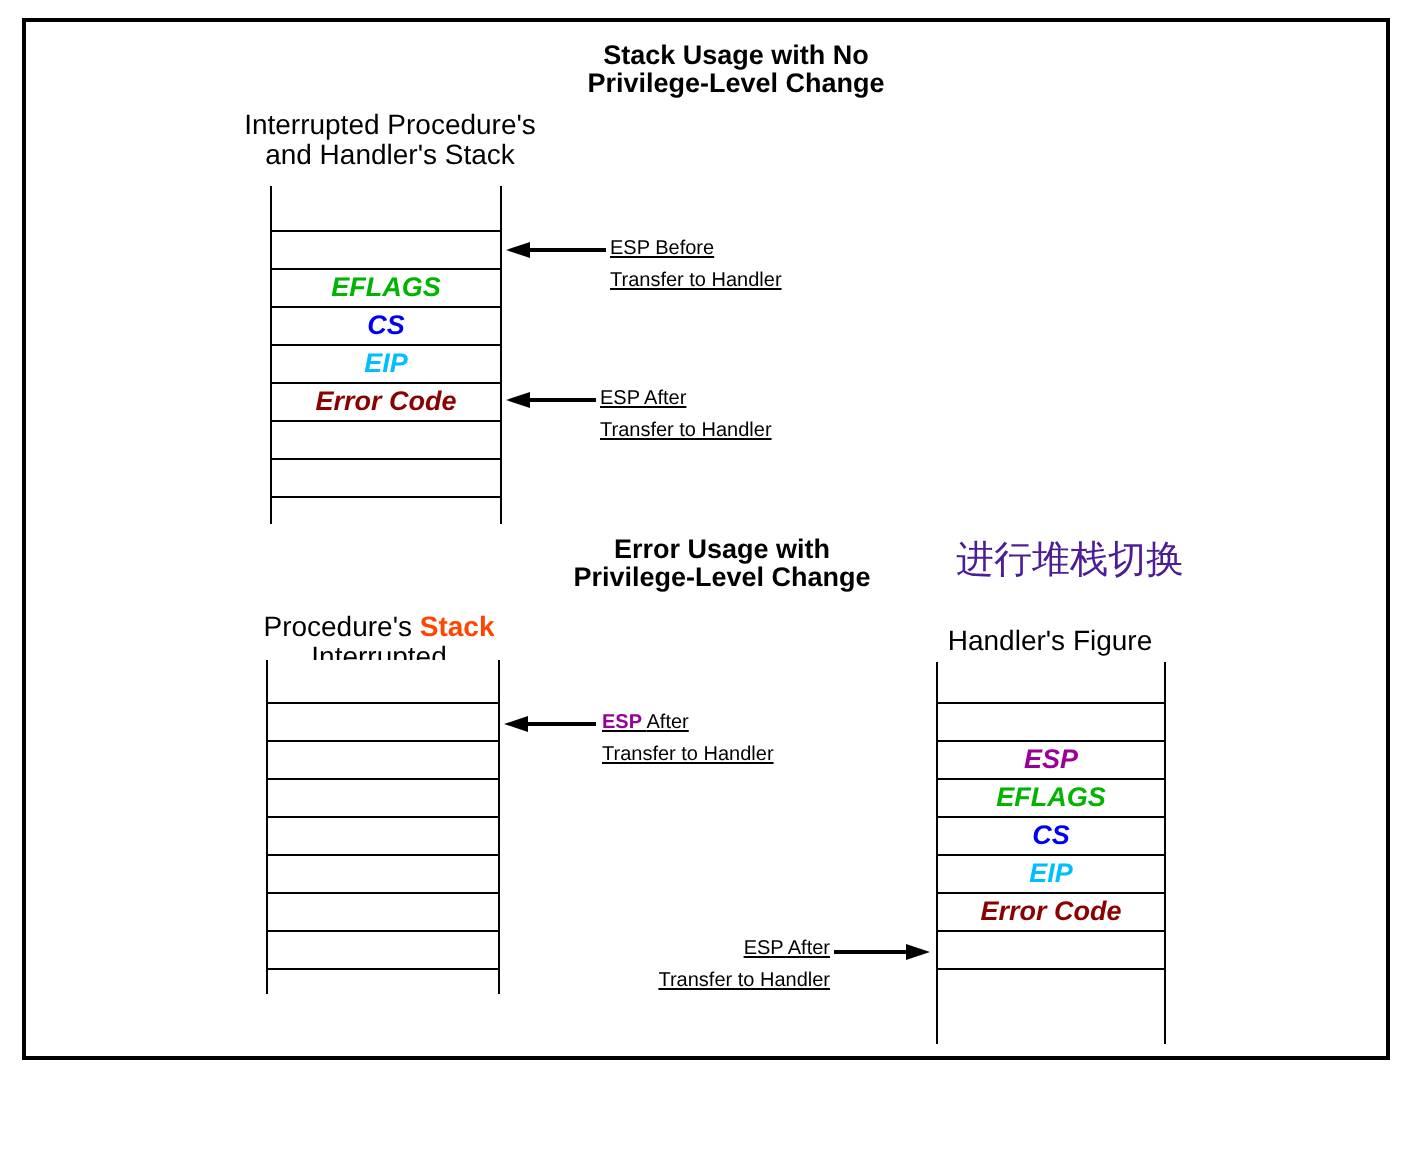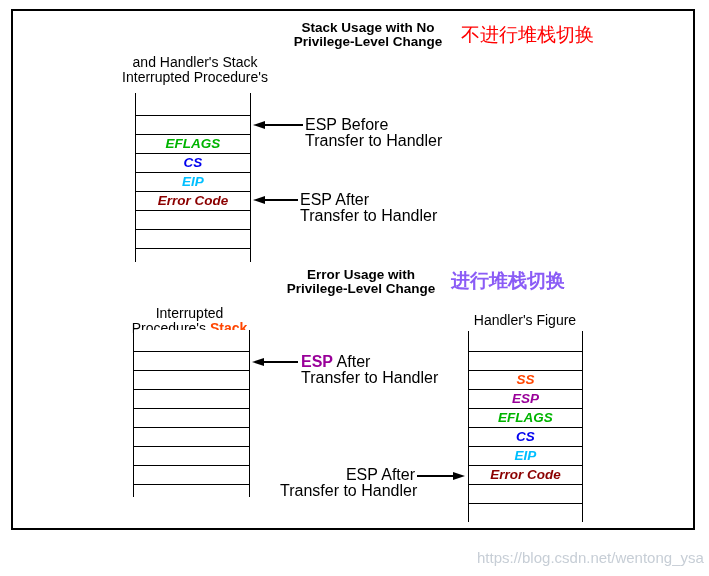--- a/index.html
+++ b/index.html
@@ -4,21 +4,21 @@
 <style>
   html,body { margin:0; padding:0; background:#fff; }
   .page { position:relative; width:709px; height:576px; background:#fff;
           font-family:"Liberation Sans", sans-serif; overflow:hidden; }
   .box { position:absolute; left:11px; top:9px; width:680px; height:517px;
          border:2px solid #000; }
   .dtitle { position:absolute; font-weight:bold; font-size:13.5px; line-height:14px;
             text-align:center; color:#000; }
   .cn { position:absolute; font-size:19px; line-height:21px; white-space:nowrap; }
   .slabel { position:absolute; font-size:14px; line-height:14.5px; text-align:center; color:#000; }
-  .ann { position:absolute; font-size:16px; line-height:15.5px; color:#000; white-space:nowrap; }
+  .ann { position:absolute; font-size:10px; line-height:15.5px; color:#000; white-space:nowrap;text-decoration:underline; }
   .stack { position:absolute; border-left:1.5px solid #000; border-right:1.5px solid #000;
            box-sizing:border-box; background:#fff;font-style:italic; }
   .seg { width:100%; }
   .seg.bt { border-top:1.5px solid #000; box-sizing:border-box; }
   .srow { width:100%; height:19px; border-top:1.5px solid #000; box-sizing:border-box; }
   .srow .reg { display:block; text-align:center; font-weight:bold; font-size:13.5px;
                line-height:17px; }
   .aline { position:absolute; height:1.5px; background:#000; }
   .ah-left { position:absolute; width:0; height:0;
              border-top:4.5px solid transparent; border-bottom:4.5px solid transparent;
@@ -35,25 +35,24 @@
 <body>
 
 <div class="page">
 
   <div class="box"></div>
 
   <div class="dtitle" style="left:278px;top:21px;width:180px">
     <div>Stack Usage with No</div>
     <div>Privilege-Level Change</div>
   </div>
-  <div class="cn" style="left: 461px; top: 24px; color: rgb(255, 0, 0);">不进行堆栈切换</div>
 
   <div class="slabel" style="left:105px;top:55px;width:180px">
+    <div>Interrupted Procedure's</div>
     <div>and Handler's Stack</div>
-    <div>Interrupted Procedure's</div>
   </div>
 
   <div class="stack" style="left:135px;top:93px;width:116px;height:169px">
     <div class="seg" style="height:22px"></div>
     <div class="srow">
         <span class="reg"></span>
       </div>
     <div class="srow">
         <span class="reg" style="color: rgb(0, 180, 0);">EFLAGS</span>
       </div>
@@ -82,25 +81,25 @@
   <div class="aline" style="left:263px;top:199px;width:35px"></div>
   <div class="ann" style="left:300px;top:192px">
     <div>ESP After</div>
     <div>Transfer to Handler</div>
   </div>
 
   <div class="dtitle" style="left:271px;top:268px;width:180px">
     <div>Error Usage with</div>
     <div>Privilege-Level Change</div>
   </div>
-  <div class="cn" style="left: 451px; top: 270px; color: #8b5cf6; font-weight: bold;">进行堆栈切换</div>
+  <div class="cn" style="left: 478px; top: 270px; color: #4c1d95;">进行堆栈切换</div>
 
   <div class="slabel" style="left:102px;top:306px;width:175px">
+    <div><span>Procedure's</span> <span class="b" style="color: rgb(255, 69, 0);">Stack</span></div>
     <div>Interrupted</div>
-    <div><span>Procedure's</span> <span class="b" style="color: rgb(255, 69, 0);">Stack</span></div>
   </div>
 
   <div class="stack" style="left:133px;top:330px;width:117px;height:167px">
     <div class="seg" style="height:21px"></div>
     <div class="srow"></div>
     <div class="srow"></div>
     <div class="srow"></div>
     <div class="srow"></div>
     <div class="srow"></div>
     <div class="srow"></div>
@@ -116,23 +115,20 @@
   </div>
 
   <div class="slabel" style="left:445px;top:313px;width:160px">Handler's Figure</div>
 
   <div class="stack" style="left:468px;top:331px;width:115px;height:191px">
     <div class="seg" style="height:20px"></div>
     <div class="srow">
         <span class="reg"></span>
       </div>
     <div class="srow">
-        <span class="reg" style="color: rgb(255, 69, 0);">SS</span>
-      </div>
-    <div class="srow">
         <span class="reg" style="color: rgb(153, 0, 153);">ESP</span>
       </div>
     <div class="srow">
         <span class="reg" style="color: rgb(0, 180, 0);">EFLAGS</span>
       </div>
     <div class="srow">
         <span class="reg" style="color: rgb(0, 0, 238);">CS</span>
       </div>
     <div class="srow">
         <span class="reg" style="color: rgb(0, 191, 255);">EIP</span>
@@ -144,16 +140,15 @@
     <div class="seg bt" style="height:19px"></div>
   </div>
 
   <div class="ann" style="left:280px;top:467px;width:135px;text-align:right">
     <div>ESP After</div>
     <div>Transfer to Handler</div>
   </div>
   <div class="aline" style="left:417px;top:475px;width:37px"></div>
   <div class="ah-right" style="left:453px;top:471.5px"></div>
 
-  <div class="watermark" style="color: rgb(199, 206, 214);">https://blog.csdn.net/wentong_ysa</div>
   <div class="caption" style="color: rgb(26, 108, 189);">Figure 6-4.  Stack Usage on Transfers to Interrupt and Exception-Handling Routines</div>
 
 </div>
 
 </body></html>

